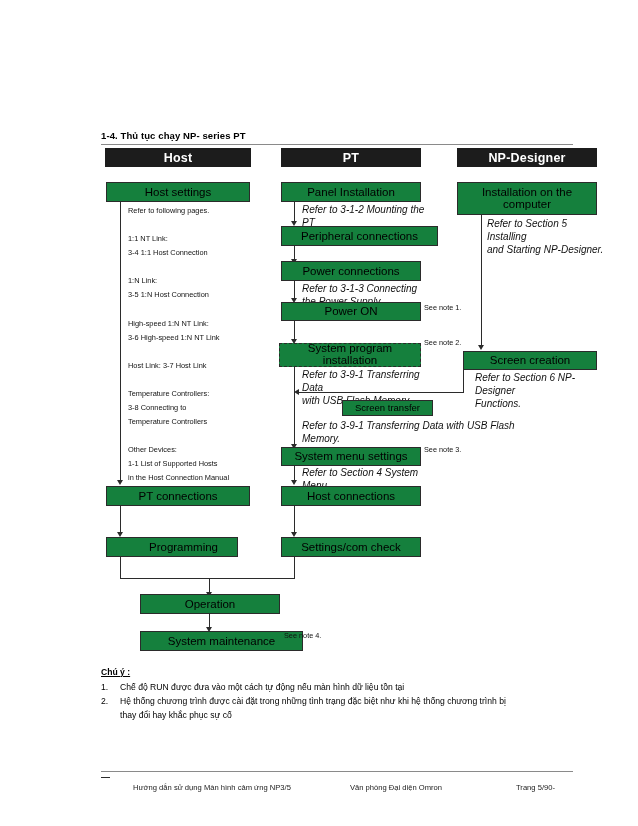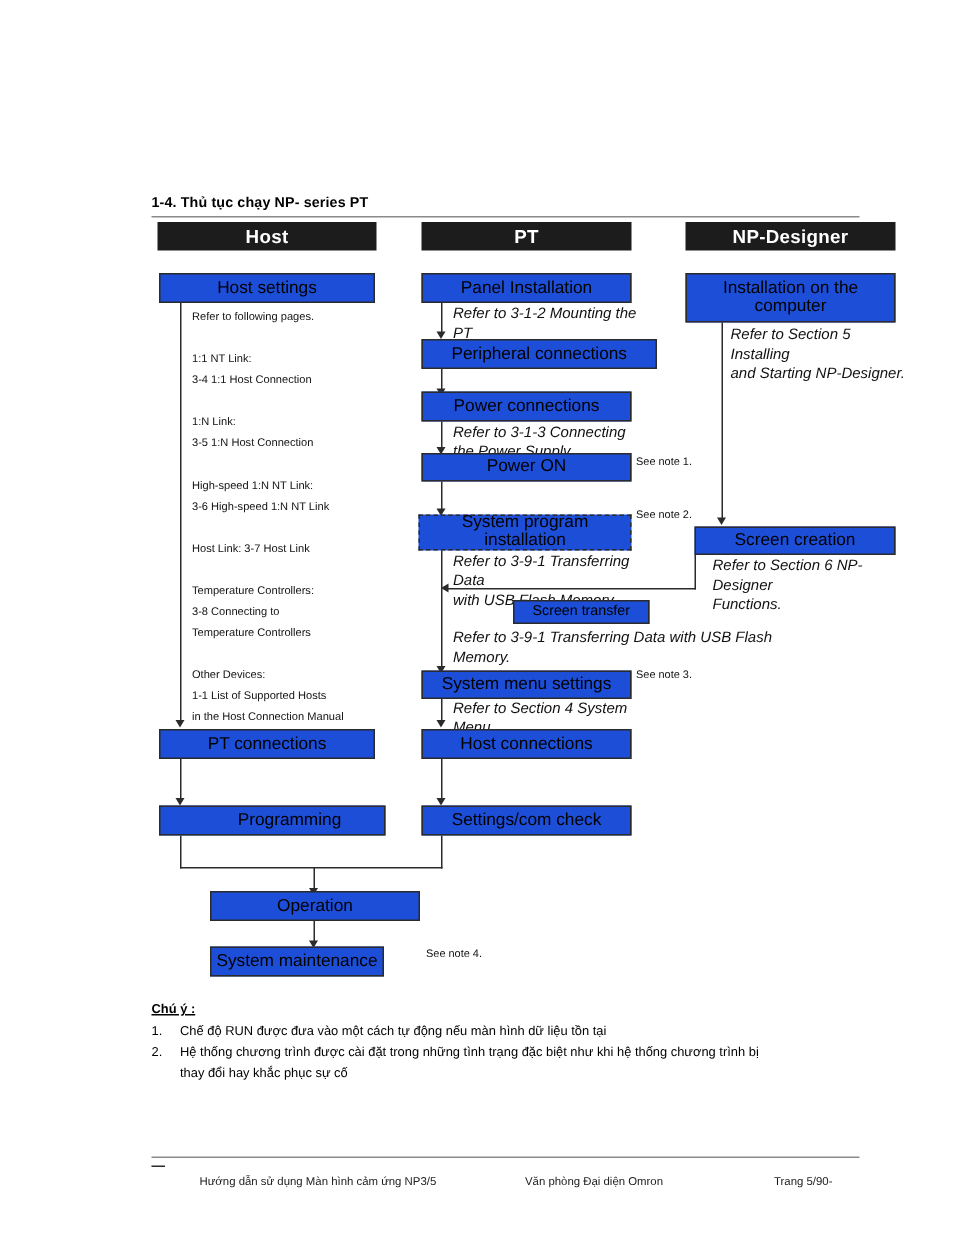--- a/index.html
+++ b/index.html
@@ -43,21 +43,21 @@
     font-weight: bold;
     display: flex;
     align-items: center;
     justify-content: center;
     letter-spacing: .2px;
   }
 
   
   .box {
     border: 1.2px solid #2b2b2b;
-    background: #1d4ed8;
+    background: #15803d;
     display: flex;
     align-items: center;
     justify-content: center;
     text-align: center;
     font-size: 11.5px;
     line-height: 1.06;
     padding: 0 2px;
   }
   .box.dashed { border: 1.3px dashed #2b2b2b; }
   .box.two-line { line-height: 1.02; }
@@ -157,21 +157,21 @@
 
 Other Devices:
 1-1 List of Supported Hosts
 in the Host Connection Manual</div>
 
   <div class="abs box" style="left:106px; top:486px; width:144px; height:20px;">PT connections</div>
 
   <div class="abs vline" style="left:120px; top:506px; height:27px;"></div>
   <div class="abs arrow-down" style="left:117px; top:532px;"></div>
 
-  <div class="abs box" style="left:106px; top:537px; width:151px; height:20px;padding-left:25px;">Programming</div>
+  <div class="abs box" style="left:106px; top:537px; width:132px; height:20px;padding-left:25px;">Programming</div>
 
   <div class="abs box" style="left:281px; top:182px; width:140px; height:20px;">Panel Installation</div>
 
   <div class="abs vline" style="left:294px; top:202px; height:20px;"></div>
   <div class="abs arrow-down" style="left:291px; top:221px;"></div>
   <div class="abs ref" style="left:302px; top:203px; width:125px;">Refer to 3-1-2 Mounting the PT
 to the Control Panel.</div>
 
   <div class="abs box" style="left:281px; top:226px; width:157px; height:20px;">Peripheral connections</div>
 
@@ -243,21 +243,21 @@
   <div class="abs vline" style="left:294px; top:557px; height:22px;"></div>
   <div class="abs hline" style="left:120px; top:578px; width:175px;"></div>
   <div class="abs vline" style="left:209px; top:578px; height:16px;"></div>
   <div class="abs arrow-down" style="left:206px; top:592px;"></div>
 
   <div class="abs box" style="left:140px; top:594px; width:140px; height:20px;">Operation</div>
 
   <div class="abs vline" style="left:209px; top:614px; height:15px;"></div>
   <div class="abs arrow-down" style="left:206px; top:627px;"></div>
 
-  <div class="abs box" style="left:140px; top:631px; width:116px; height:20px;">System maintenance</div>
+  <div class="abs box" style="left:140px; top:631px; width:163px; height:20px;">System maintenance</div>
   <div class="abs note-tag" style="left:284px; top:631px;">See note 4.</div>
 
   <div class="abs" id="notes-heading">Chú ý :</div>
 
   <div class="abs note-row" style="left:101px; top:681px;">1.</div>
   <div class="abs note-row" style="left:120px; top:681px; width:450px;">Chế độ RUN được đưa vào một cách tự động nếu màn hình dữ liệu tồn tại</div>
 
   <div class="abs note-row" style="left:101px; top:695px;">2.</div>
   <div class="abs note-row" style="left:120px; top:695px; width:460px;">Hệ thống chương trình được cài đặt trong những tình trạng đặc biệt như khi hệ thống chương trình bị</div>
   <div class="abs note-row" style="left:120px; top:709px; width:460px;">thay đổi hay khắc phục sự cố</div>

